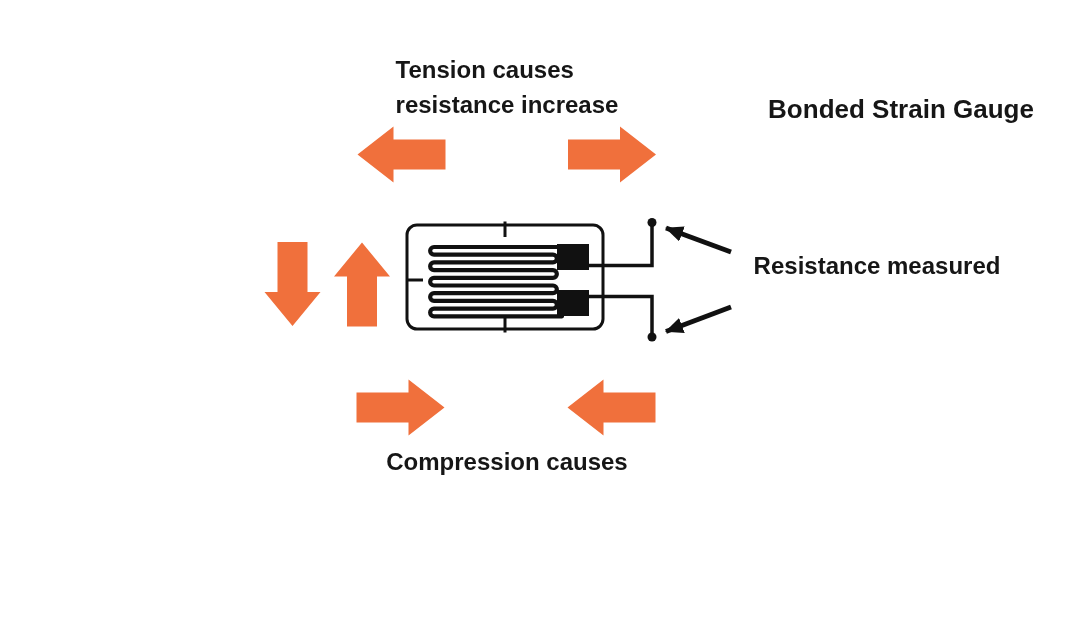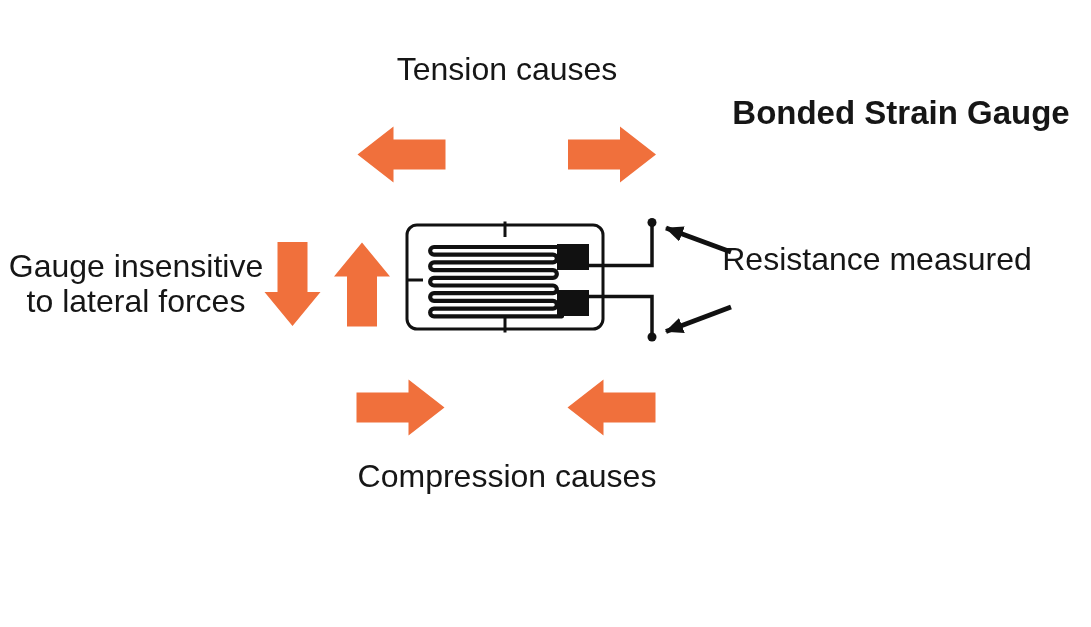--- a/index.html
+++ b/index.html
@@ -12,65 +12,63 @@
     width: 1091px;
     height: 627px;
     background: var(--bg, #ffffff);
     font-family: "Liberation Sans", sans-serif;
     color: var(--ink, #161616);
     overflow: hidden;
   }
   .label {
     position: absolute;
     transform: translateX(-50%);
-    text-align: center;
-    font-size: 32px;
+    text-align: left;
+    font-size: 24px;
     line-height: 35px;
     white-space: nowrap;
     color: var(--ink, #161616);
+    font-weight: bold;
   }
   .label div { white-space: nowrap; }
   .title {
     position: absolute;
     transform: translateX(-50%);
-    font-size: 33px;
+    font-size: 26px;
     font-weight: bold;
     white-space: nowrap;
     color: var(--ink, #161616);
   }
   svg.diagram {
     position: absolute;
     left: 0;
     top: 0;
   }
   .orange-arrow { fill: var(--arrow, #F0703C); }
   .ink-stroke { stroke: #111111; fill: none; }
   .ink-fill { fill: #111111; }
 </style>
 </head>
 <body>
 
 <div id="canvas">
 
   <div class="label" style="left:507px; top:52px;">
     <div>Tension causes</div>
+    <div>resistance increase</div>
   </div>
 
   <div class="title" style="left:901px; top:94px;">Bonded Strain Gauge</div>
 
-  <div class="label" style="left:136px; top:249px;">
-    <div>Gauge insensitive</div>
-    <div>to lateral forces</div>
-  </div>
 
-  <div class="label" style="left:877px; top:242px;">
+  <div class="label" style="left:877px; top:248px;">
     <div>Resistance measured</div>
   </div>
 
-  <div class="label" style="left:507px; top:459px;">
+  <div class="label" style="left:507px; top:444px;">
     <div>Compression causes</div>
   </div>
 
   <svg class="diagram" width="1091" height="627" viewBox="0 0 1091 627">
     <defs>
       <marker id="ah" markerUnits="userSpaceOnUse" markerWidth="22" markerHeight="20" refX="17" refY="8" orient="auto">
         <path d="M0,0 L18,8 L0,16 z" fill="#111111"></path>
       </marker>
     </defs>
 

